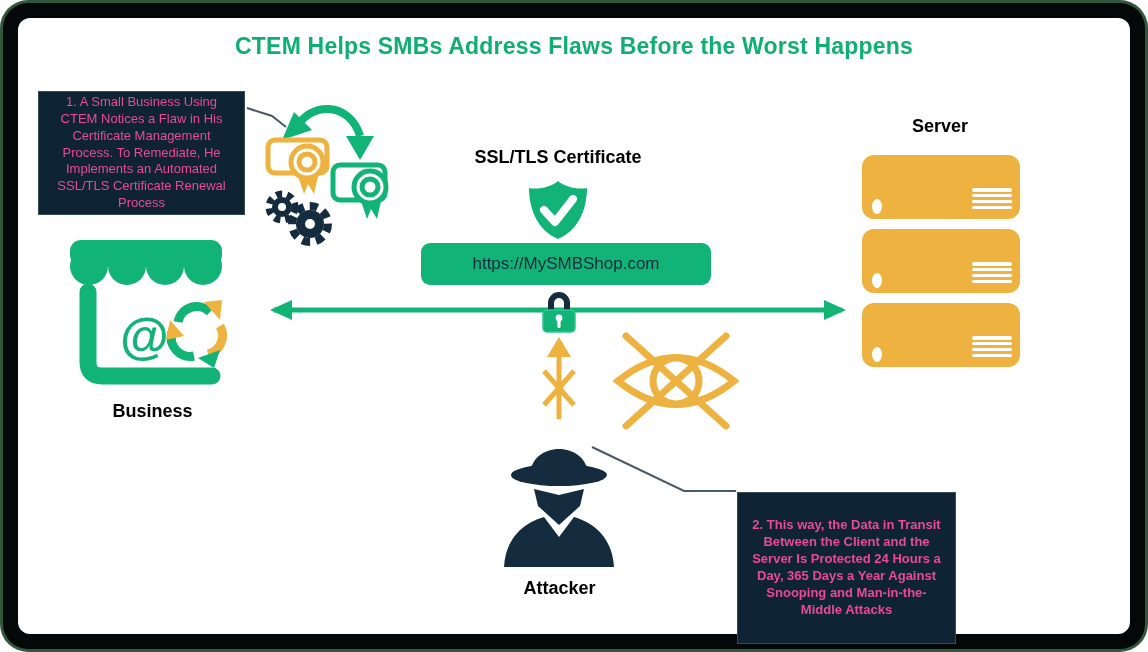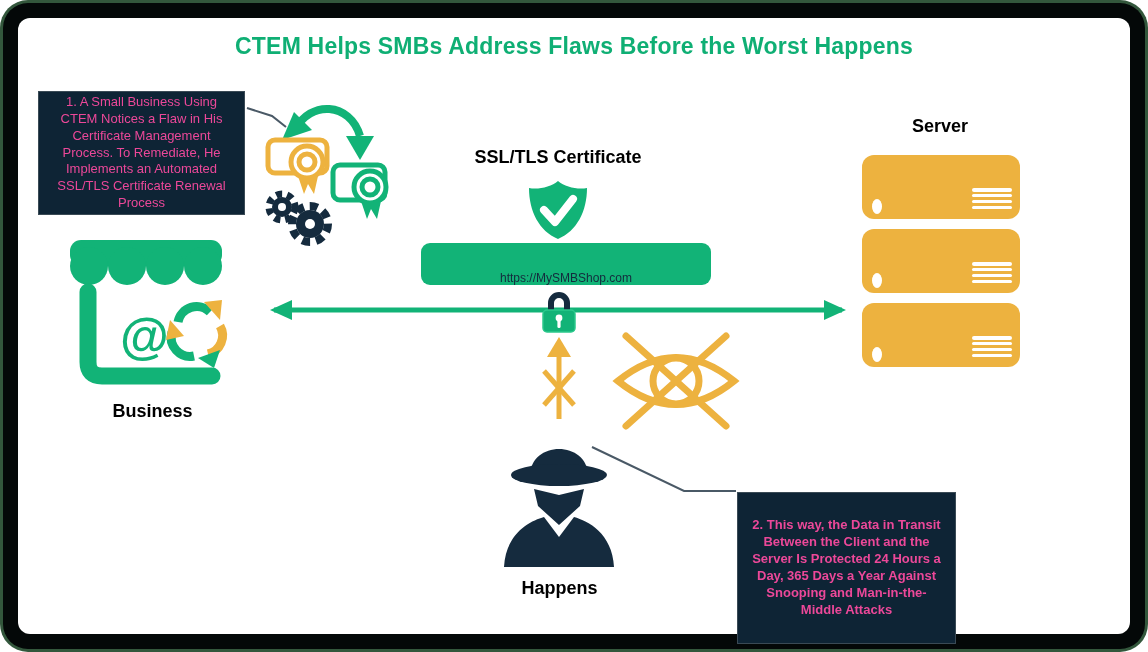--- a/index.html
+++ b/index.html
@@ -12,21 +12,21 @@
   .callout{background:#0E2435;border:1px solid #3a4a55;color:#ec4899;font-size:13px;line-height:1.3;
     text-align:center;display:flex;align-items:center;justify-content:center;padding:4px 8px;box-sizing:border-box;}
   .callout1{left:38px;top:91px;width:207px;height:124px;}
   .callout2{left:737px;top:492px;width:219px;height:152px;font-weight:bold;}
   .iconlabel{font-size:18px;font-weight:bold;color:#000000;text-align:center;}
   .label-business{left:60px;top:401px;width:185px;}
   .label-server{left:870px;top:116px;width:140px;}
   .label-attacker{left:492px;top:578px;width:135px;}
   .label-ssl{left:408px;top:147px;width:300px;}
   .urlpill{left:421px;top:243px;width:290px;height:42px;background:#12B377;border-radius:9px;
-    display:flex;align-items:flex-end;justify-content:center;font-size:12px;color:#142A3D;}
+    display:flex;align-items:center;justify-content:center;font-size:17px;color:#142A3D;}
   .server-box{left:862px;width:158px;height:64px;background:#EDB23F;border-radius:12px;}
   .server-led{position:absolute;left:10px;top:44px;width:10px;height:15px;background:#fff;border-radius:50%;}
   .server-lines{position:absolute;right:8px;top:33px;}
   .server-lines div{width:40px;height:3.5px;background:#fff;border-radius:2px;margin-bottom:2.4px;}
   svg{display:block;}
 </style>
 </head>
 <body>
 
 <div class="stage">
@@ -160,21 +160,21 @@
     <line x1="14" y1="6" x2="114" y2="96" stroke="#EDB23F" stroke-width="7" stroke-linecap="round"></line>
     <line x1="114" y1="6" x2="14" y2="96" stroke="#EDB23F" stroke-width="7" stroke-linecap="round"></line>
   </svg>
 
   <svg class="abs" style="left:492px;top:424px;" width="135" height="145" viewBox="0 0 135 145">
     <path d="M38,52 C38,16 96,16 96,52 Z" fill="#152B3E"></path>
     <ellipse cx="67" cy="51" rx="48" ry="11" fill="#152B3E"></ellipse>
     <path d="M42,65 L67,71 L92,65 L88,82 L67,101 L46,82 Z" fill="#152B3E"></path>
     <path d="M12,143 C14,109 38,97 52,93 L67,113 L82,93 C96,97 120,109 122,143 Z" fill="#152B3E"></path>
   </svg>
-  <div class="abs iconlabel label-attacker">Happens</div>
+  <div class="abs iconlabel label-attacker">Attacker</div>
 
   <svg class="abs" style="left:588px;top:441px;" width="152" height="58">
     <polyline points="4,6 96,50 148,50" fill="none" stroke="#4a5966" stroke-width="2"></polyline>
   </svg>
 
   <div class="abs callout callout2">
     <span>2. This way, the Data in Transit Between the Client and the Server Is Protected 24 Hours a Day, 365 Days a Year Against Snooping and Man-in-the-Middle Attacks</span>
   </div>
 </div>
 

